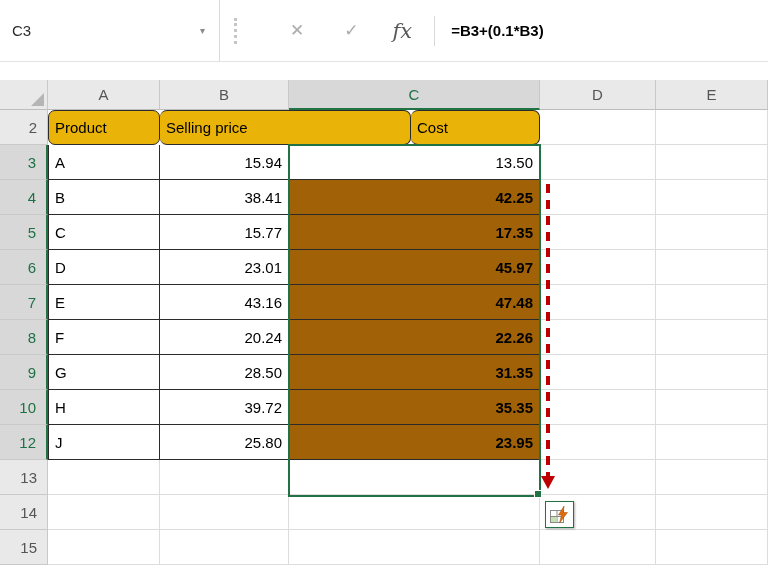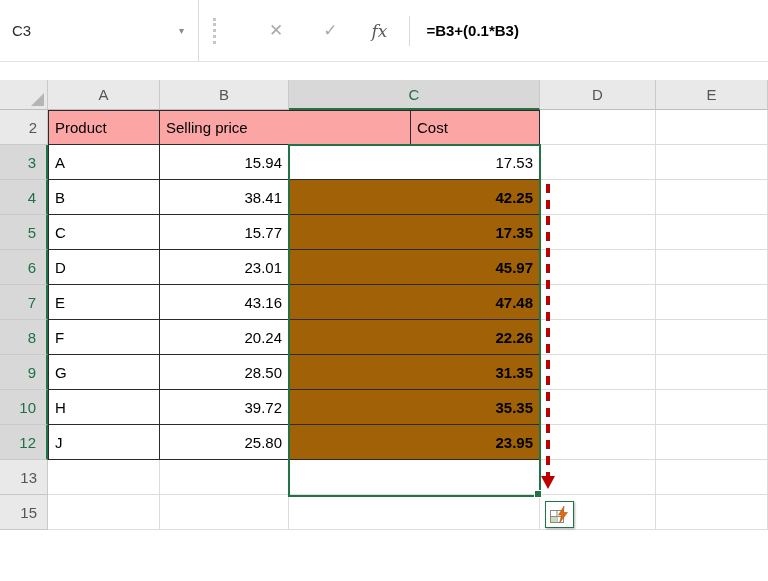--- a/index.html
+++ b/index.html
@@ -3,30 +3,30 @@
 <meta charset="utf-8">
 <style>
   * { margin:0; padding:0; box-sizing:border-box; }
   html,body { width:768px; height:581px; overflow:hidden; background:#fff;
               font-family:"Liberation Sans", sans-serif; }
   .app { position:relative; width:768px; height:581px; overflow:hidden; background:#fff; }
 
   
   .formula-bar { height:62px; display:flex; align-items:center; background:#fff;
                  border-bottom:1px solid #E3E3E3; }
-  .name-box { width:199px; height:100%; display:flex; align-items:center;
+  .name-box { width:220px; height:100%; display:flex; align-items:center;
               border-right:1px solid #D9D9D9; }
   .name-box-value { padding-left:12px; font-size:15px; color:#2b2b2b; }
   .name-box-dd { margin-left:auto; margin-right:14px; font-size:10px; color:#8a8a8a; }
   .fb-dots { width:4px; height:26px; margin-left:14px; border-left:3px dotted #C6C6C6; }
   .fb-btn { color:#ABABAB; font-size:17px; line-height:1; cursor:default; }
   .fb-cancel { margin-left:52px; }
   .fb-enter  { margin-left:40px; }
   .fb-fx { margin-left:34px; font-family:"DejaVu Serif", serif; font-style:italic;
-           color:#595959; font-size:17px; }
+           color:#595959; font-size:21px; }
   .fb-sep { width:1px; height:30px; background:#D9D9D9; margin-left:22px; }
   .formula-text { margin-left:16px; font-size:15px; color:#000; white-space:pre;font-weight:bold; }
 
   
   .grid { position:absolute; left:0; top:80px; width:768px; }
   .grow { display:flex; height:35px; }
   .colhdr-row { height:30px; }
   .cell-rh { width:48px; flex:none; }
   .col-A { width:112px; flex:none; }
   .col-B { width:129px; flex:none; }
@@ -47,21 +47,21 @@
           border-right:1px solid #C9C9C9; border-bottom:1px solid #C9C9C9; }
   .rhdr-sel { background:#D8D8D8; color:#1E7145; border-right:2px solid #217346; }
 
   .cell { display:flex; align-items:center; padding:0 6px; font-size:15px; color:#000;
           background:#fff; border-right:1px solid #DCDCDC; border-bottom:1px solid #DCDCDC;
           overflow:hidden; white-space:nowrap; }
   .num { justify-content:flex-end; }
   .tbl  { border-right:1px solid #2b2b2b; border-bottom:1px solid #2b2b2b; }
   .tleft{ border-left:1px solid #2b2b2b; }
   .ttop { border-top:1px solid #2b2b2b; }
-  .thead{ background:#fca5a5; }
+  .thead{ background:#eab308;border-radius:7px; }
   .selfill { background:#a16207;font-weight:bold; }
   .active  { background:#fff; }
 
   
   .sel-border { position:absolute; left:288px; top:144px; width:253px; height:353px;
                 border:2px solid #217346; pointer-events:none; }
   .fill-handle { position:absolute; left:534px; top:490px; width:8px; height:8px;
                  background:#217346; border:1px solid #fff; }
   .arrow-line { position:absolute; left:546px; top:184px; width:4px; height:293px;
                 background:repeating-linear-gradient(to bottom,
@@ -108,21 +108,21 @@
         <div class="cell col-A tbl thead ttop tleft">Product</div>
         <div class="cell col-C tbl thead ttop">Selling price</div>
         <div class="cell col-B tbl thead ttop">Cost</div>
         <div class="cell col-D"></div>
         <div class="cell col-E"></div>
       </div>
       <div class="grow">
         <div class="rhdr cell-rh rhdr-sel">3</div>
         <div class="cell col-A tbl tleft">A</div>
         <div class="cell col-B tbl num">15.94</div>
-        <div class="cell col-C tbl num active">17.53</div>
+        <div class="cell col-C tbl num active">13.50</div>
         <div class="cell col-D"></div>
         <div class="cell col-E"></div>
       </div>
       <div class="grow">
         <div class="rhdr cell-rh rhdr-sel">4</div>
         <div class="cell col-A tbl tleft">B</div>
         <div class="cell col-B tbl num">38.41</div>
         <div class="cell col-C tbl num selfill">42.25</div>
         <div class="cell col-D"></div>
         <div class="cell col-E"></div>
@@ -178,20 +178,28 @@
       <div class="grow">
         <div class="rhdr cell-rh rhdr-sel">12</div>
         <div class="cell col-A tbl tleft">J</div>
         <div class="cell col-B tbl num">25.80</div>
         <div class="cell col-C tbl num selfill">23.95</div>
         <div class="cell col-D"></div>
         <div class="cell col-E"></div>
       </div>
       <div class="grow">
         <div class="rhdr cell-rh">13</div>
+        <div class="cell col-A"></div>
+        <div class="cell col-B"></div>
+        <div class="cell col-C"></div>
+        <div class="cell col-D"></div>
+        <div class="cell col-E"></div>
+      </div>
+      <div class="grow">
+        <div class="rhdr cell-rh">14</div>
         <div class="cell col-A"></div>
         <div class="cell col-B"></div>
         <div class="cell col-C"></div>
         <div class="cell col-D"></div>
         <div class="cell col-E"></div>
       </div>
       <div class="grow">
         <div class="rhdr cell-rh">15</div>
         <div class="cell col-A"></div>
         <div class="cell col-B"></div>

